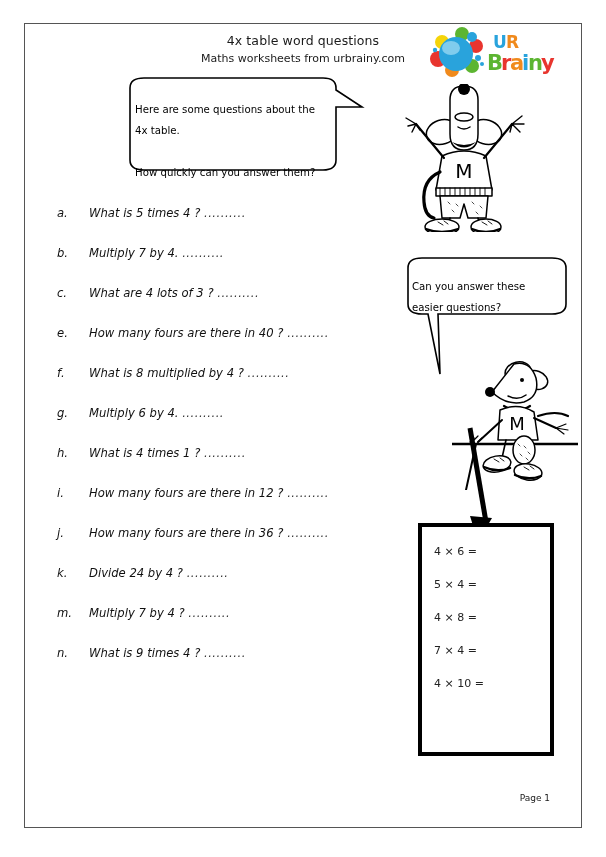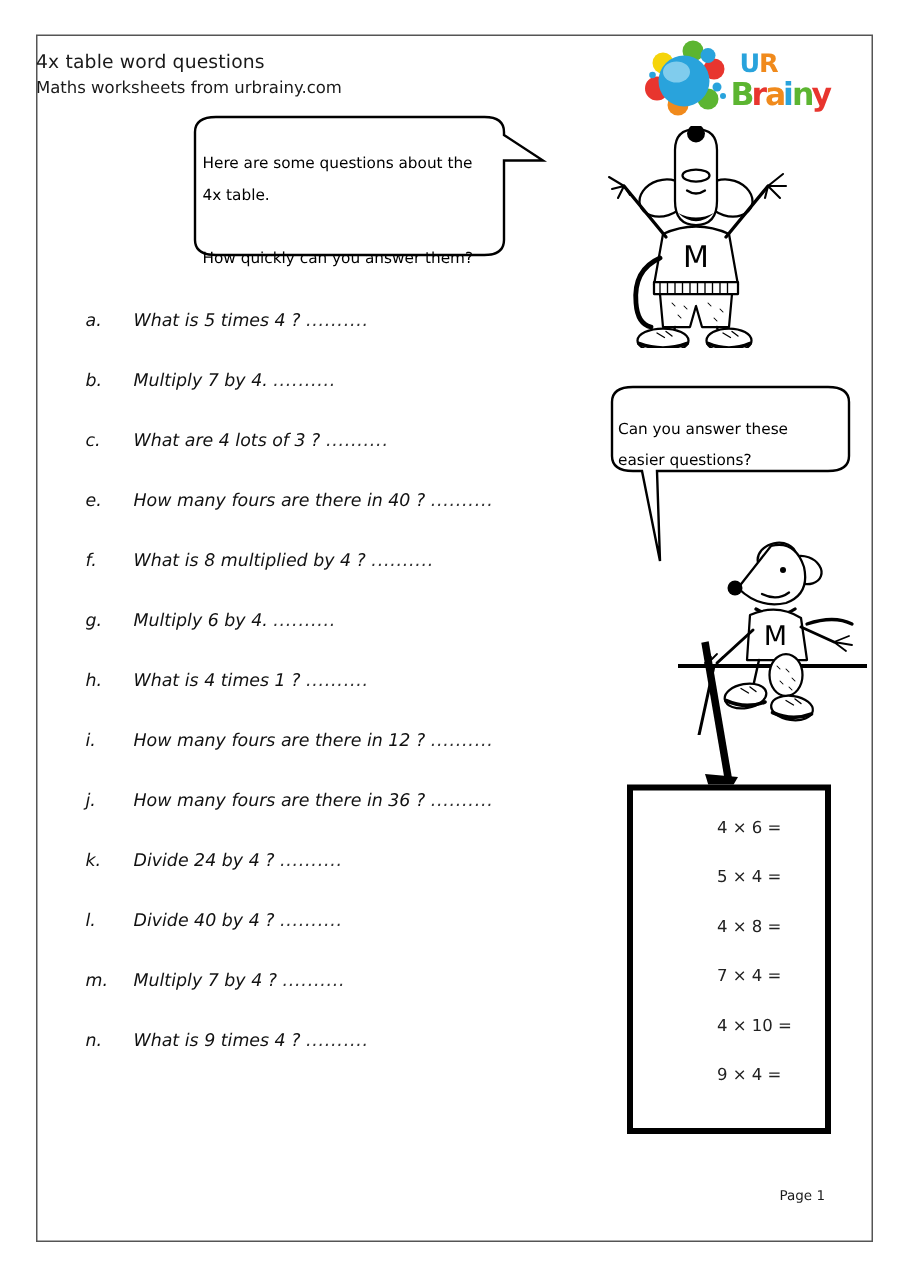--- a/index.html
+++ b/index.html
@@ -32,21 +32,21 @@
     border: 1px solid #555555;
     box-sizing: border-box;
   }
 
   
   .header {
     position: absolute;
     left: 24px;
     top: 33px;
     width: 558px;
-    text-align: left;
+    text-align: center;
   }
   .doc-title {
     font-family: "DejaVu Sans", sans-serif;
     font-size: 12.5px;
     color: #1a1a1a;
     letter-spacing: 0.1px;
     margin: 0;
     font-weight: 400;
   }
   .doc-subtitle {
@@ -126,21 +126,20 @@
     height: 233px;
     border: 4px solid #000000;
     box-sizing: border-box;
     background: #ffffff;
   }
   .eq-list {
     position: absolute;
     left: 434px;
     top: 545px;
     width: 110px;
-    margin-left: 44px;
   }
   .eq-row {
     height: 33px;
     font-size: 11px;
     color: #222222;
     font-family: "DejaVu Sans", sans-serif;
     white-space: nowrap;
   }
 
   
@@ -349,35 +348,31 @@
     <div class="q-row">
       <span class="q-label">i.</span><span class="q-text">How many fours are there in 12 ?</span> <span class="q-dots">..........</span>
     </div>
     <div class="q-row">
       <span class="q-label">j.</span><span class="q-text">How many fours are there in 36 ?</span> <span class="q-dots">..........</span>
     </div>
     <div class="q-row">
       <span class="q-label">k.</span><span class="q-text">Divide 24 by 4 ?</span> <span class="q-dots">..........</span>
     </div>
     <div class="q-row">
-      <span class="q-label">l.</span><span class="q-text">Divide 40 by 4 ?</span> <span class="q-dots">..........</span>
-    </div>
-    <div class="q-row">
       <span class="q-label">m.</span><span class="q-text">Multiply 7 by 4 ?</span> <span class="q-dots">..........</span>
     </div>
     <div class="q-row">
       <span class="q-label">n.</span><span class="q-text">What is 9 times 4 ?</span> <span class="q-dots">..........</span>
     </div>
   </div>
 
   <div class="answer-box"></div>
   <div class="eq-list">
     <div class="eq-row">4 × 6 =</div>
     <div class="eq-row">5 × 4 =</div>
     <div class="eq-row">4 × 8 =</div>
     <div class="eq-row">7 × 4 =</div>
     <div class="eq-row">4 × 10 =</div>
-    <div class="eq-row">9 × 4 =</div>
   </div>
 
   <div class="footer-page">Page 1</div>
 
 </div>
 
 </body></html>

